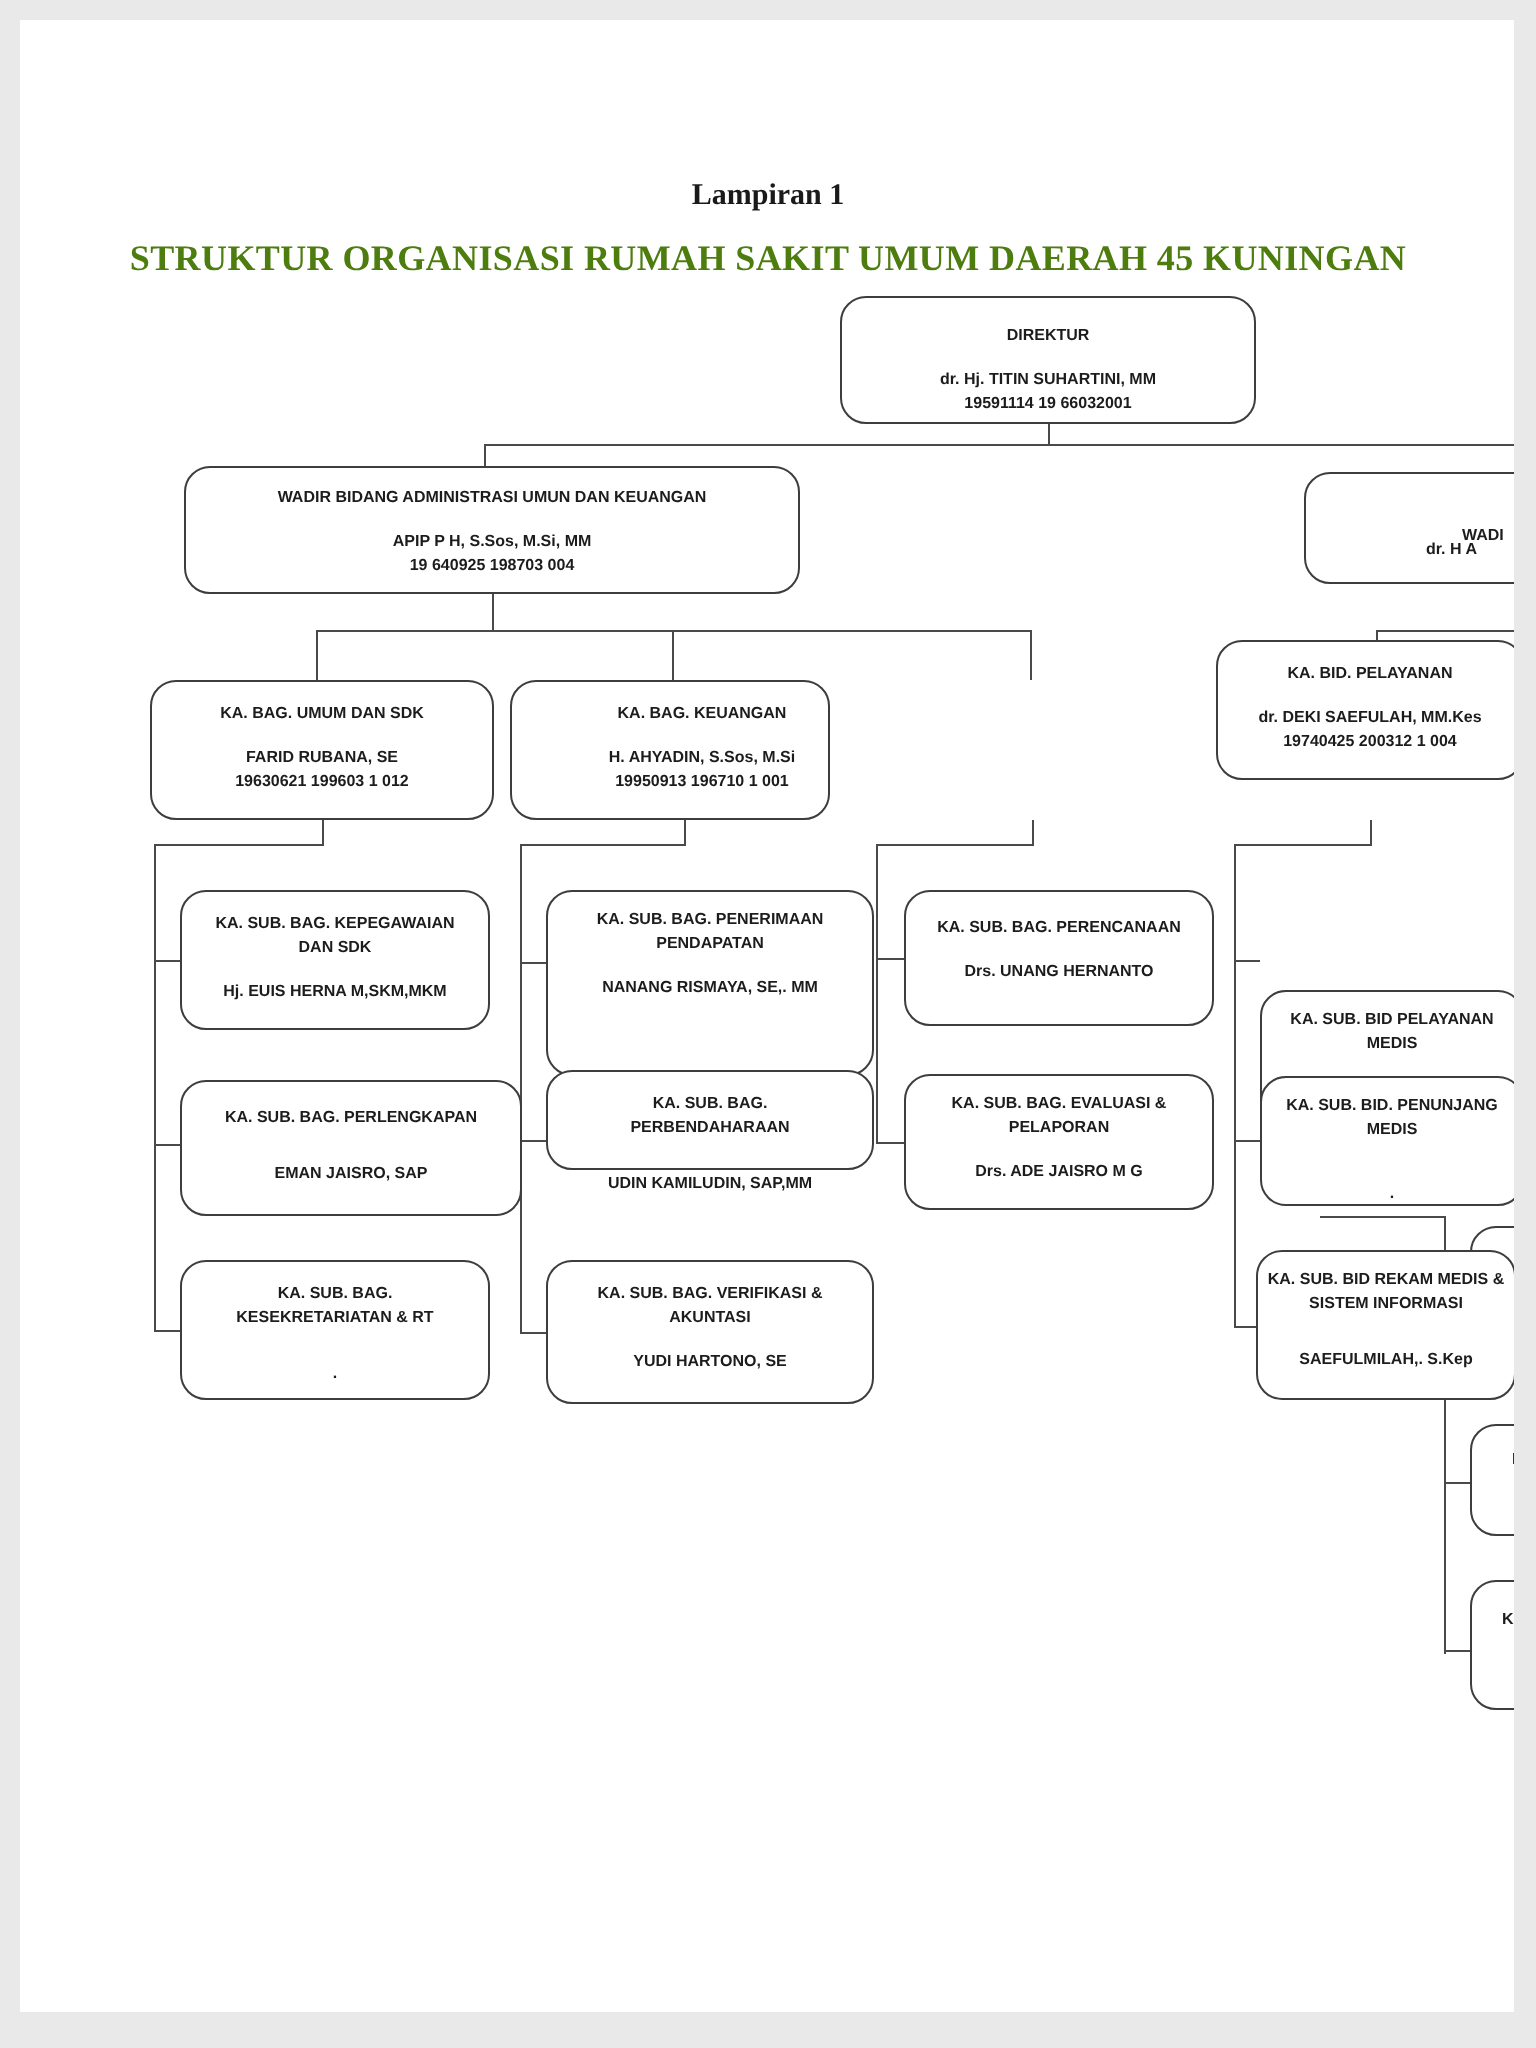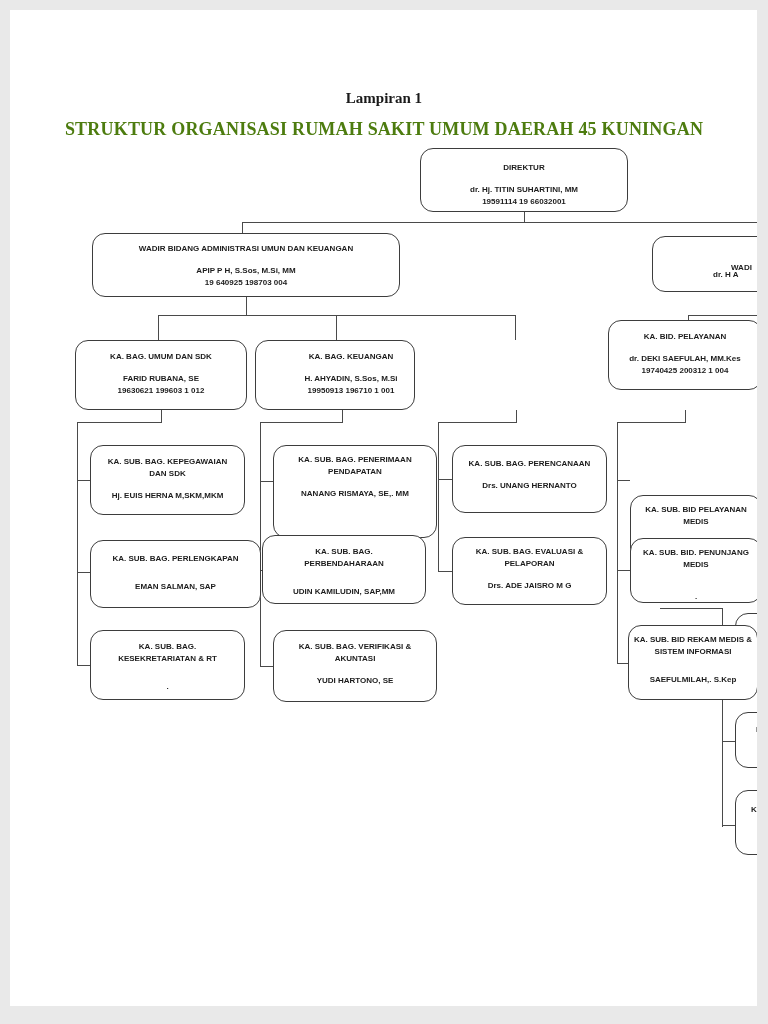--- a/index.html
+++ b/index.html
@@ -129,34 +129,34 @@
     <div class="nip">19740425 200312 1 004</div>
   </div>
 
   <div class="node" style="left:90px;top:445px;width:155px;height:70px;padding-top:10px;">
     <div class="title">KA. SUB. BAG. KEPEGAWAIAN DAN SDK</div>
     <div class="name">Hj. EUIS HERNA M,SKM,MKM</div>
   </div>
 
   <div class="node" style="left:90px;top:540px;width:171px;height:68px;padding-top:12px;">
     <div class="title">KA. SUB. BAG. PERLENGKAPAN</div>
-    <div class="name gap" style="margin-top:16px;">EMAN SALMAN, SAP</div>
+    <div class="name gap" style="margin-top:16px;">EMAN JAISRO, SAP</div>
   </div>
 
   <div class="node gap-lg" style="left:90px;top:630px;width:155px;height:70px;">
     <div class="title">KA. SUB. BAG. KESEKRETARIATAN &amp; RT</div>
     <div class="name">.</div>
   </div>
 
   <div class="node" style="left:273px;top:445px;width:164px;height:93px;padding-top:8px;">
     <div class="title">KA. SUB. BAG. PENERIMAAN PENDAPATAN</div>
     <div class="name">NANANG RISMAYA, SE,. MM</div>
   </div>
 
-  <div class="node narrow gap-lg" style="left:262px;top:535px;width:164px;height:69px;">
+  <div class="node narrow gap-lg" style="left:273px;top:535px;width:164px;height:50px;">
     <div class="title">KA. SUB. BAG. PERBENDAHARAAN</div>
     <div class="name">UDIN KAMILUDIN, SAP,MM</div>
   </div>
 
   <div class="node" style="left:273px;top:630px;width:164px;height:72px;">
     <div class="title">KA. SUB. BAG. VERIFIKASI &amp; AKUNTASI</div>
     <div class="name">YUDI HARTONO, SE</div>
   </div>
 
   <div class="node" style="left:452px;top:445px;width:155px;height:68px;padding-top:12px;">

